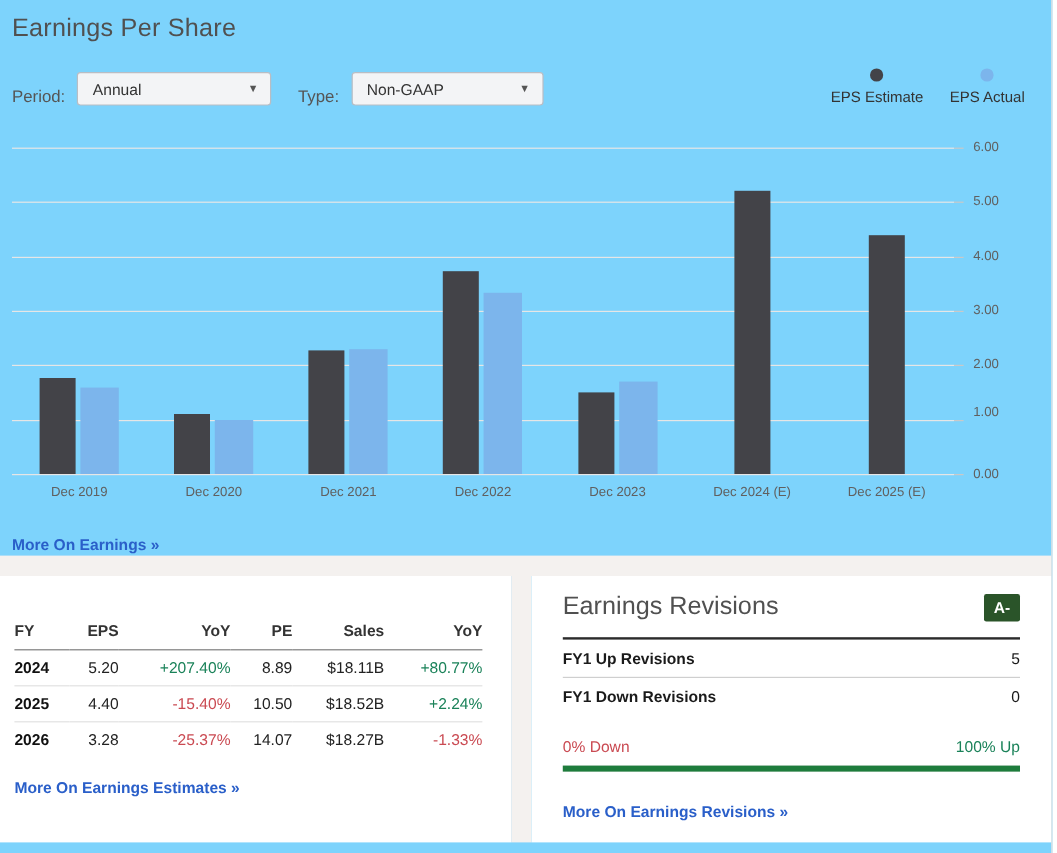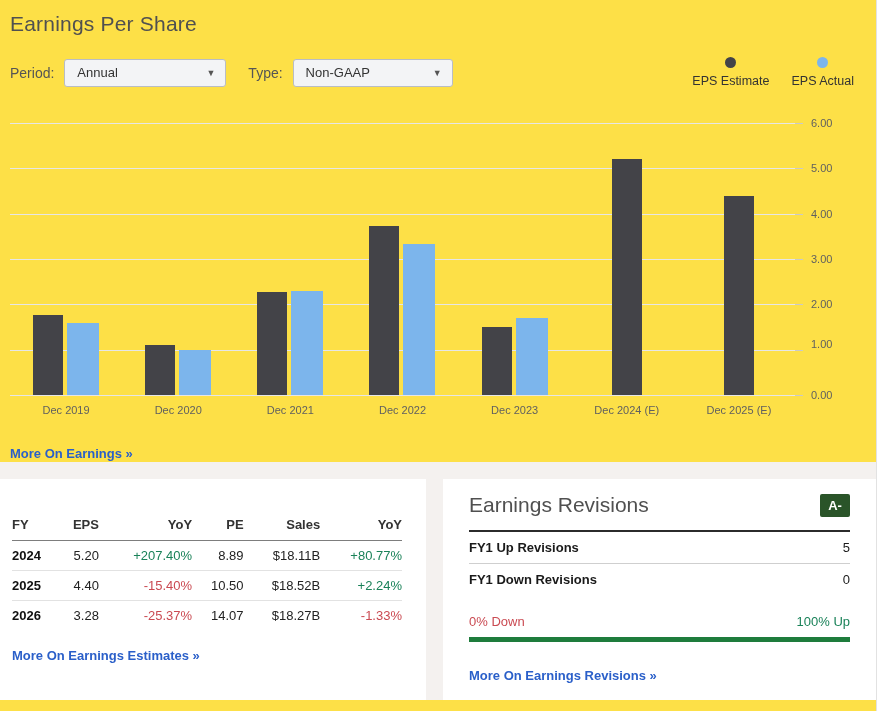--- a/index.html
+++ b/index.html
@@ -1,23 +1,23 @@
 <!DOCTYPE html>
 <html><head>
 <meta charset="utf-8">
 <style>
   * { margin:0; padding:0; box-sizing:border-box; }
   html,body { background:#fff; }
   body { font-family:"Liberation Sans", sans-serif; color:#333; }
-  .page { width:877px; min-height:711px; border-right:1px solid #e2e2e2; background:#fde047; }
+  .page { width:877px; min-height:711px; border-right:1px solid #e2e2e2; background:#7dd3fc; }
 
   
   .eps-section { padding:12px 0 0 10px; }
   .page-title { font-size:21px; font-weight:400; color:#505050; letter-spacing:.2px; }
-  .controls-row { display:flex; align-items:center; margin-top:21px; padding-right:22px; }
+  .controls-row { display:flex; align-items:flex-end; margin-top:21px; padding-right:22px; }
   .ctl-label { font-size:14px; color:#555; margin-right:10px; }
   .dropdown { position:relative; display:flex; align-items:center; justify-content:space-between;
               width:162px; height:28px; padding:0 10px 0 12px; margin-right:22px;
               background:#f3f4f6; border:1px solid #b9bdc4; border-radius:3px; cursor:pointer; }
   .dropdown .val { font-size:13px; color:#333; }
   .dropdown .caret { font-size:9px; color:#555; }
   .legend { margin-left:auto; display:flex; align-items:center; gap:22px; }
   .legend-item { display:flex; align-items:center; gap:6px; cursor:pointer;flex-direction:column; }
   .legend-dot { width:11px; height:11px; border-radius:50%; }
   .legend-label { font-size:12.5px; color:#333; }

